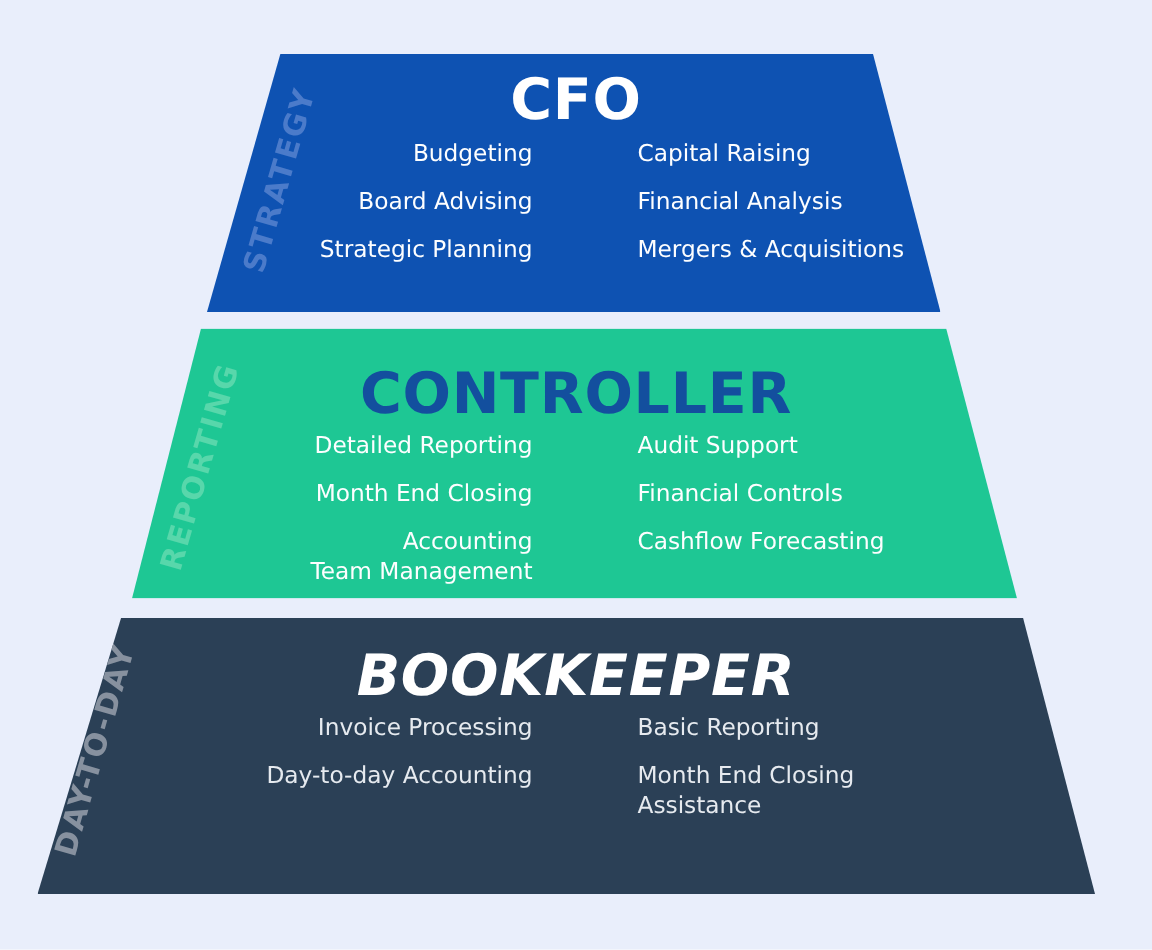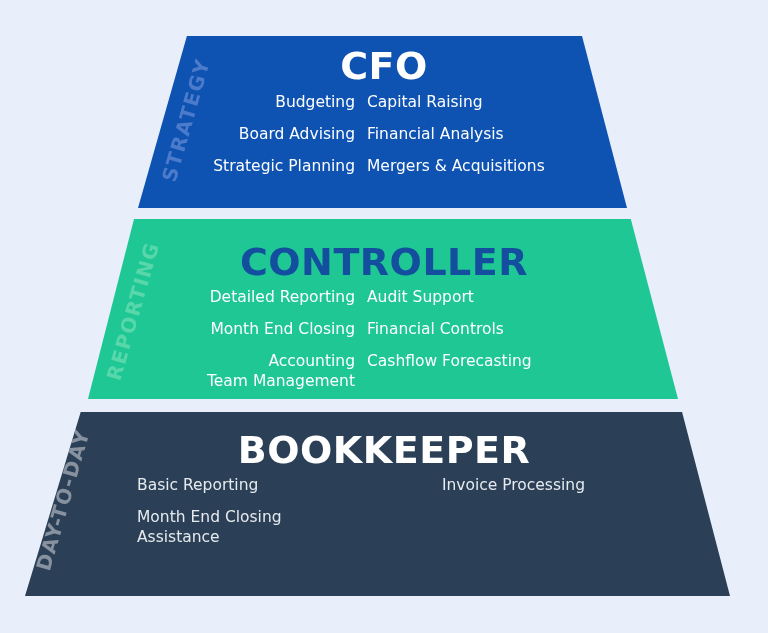--- a/index.html
+++ b/index.html
@@ -44,27 +44,28 @@
     position:absolute;left:0;right:0;
     margin:0;
     text-align:center;
     font-size:38px;
     font-weight:bold;
     letter-spacing:0.5px;
     line-height:30px;
   }
   .title-cfo{top:51px;color:#ffffff;}
   .title-controller{top:247px;color:#134f9e;}
-  .title-bookkeeper{top:435px;color:#ffffff;}
+  .title-bookkeeper{top:435px;color:#ffffff;font-style:italic;}
   
   .rows{
     position:absolute;
     left:125px;width:518px;
     display:grid;
     grid-template-columns:230px 230px;
+    column-gap:58px;
   }
   .rows-cfo{top:86px;}
   .rows-controller{top:281px;}
   .rows-bookkeeper{top:469px;}
   .cell{
     box-sizing:border-box;
     min-height:32px;
     padding-top:6px;
     line-height:20px;
     font-size:15.5px;
@@ -104,18 +105,19 @@
     <div class="cell right">Audit Support</div>
     <div class="cell left">Month End Closing</div>
     <div class="cell right">Financial Controls</div>
     <div class="cell left">Accounting
 Team Management</div>
     <div class="cell right">Cashflow Forecasting</div>
   </div>
 
   <h2 class="band-title title-bookkeeper">BOOKKEEPER</h2>
   <div class="rows rows-bookkeeper">
+    <div class="cell left">Invoice Processing</div>
     <div class="cell right">Basic Reporting</div>
-    <div class="cell left">Invoice Processing</div>
+    <div class="cell left">Day-to-day Accounting</div>
     <div class="cell right">Month End Closing Assistance</div>
   </div>
 
 </div>
 
 </body></html>

